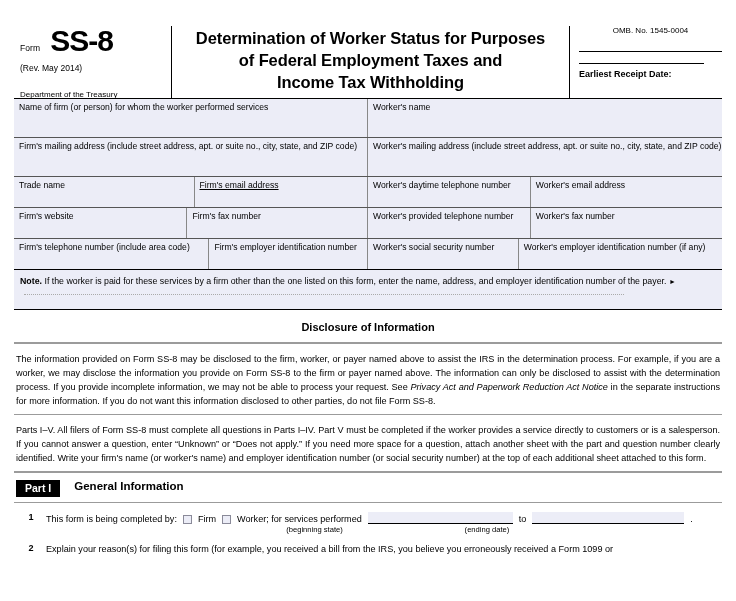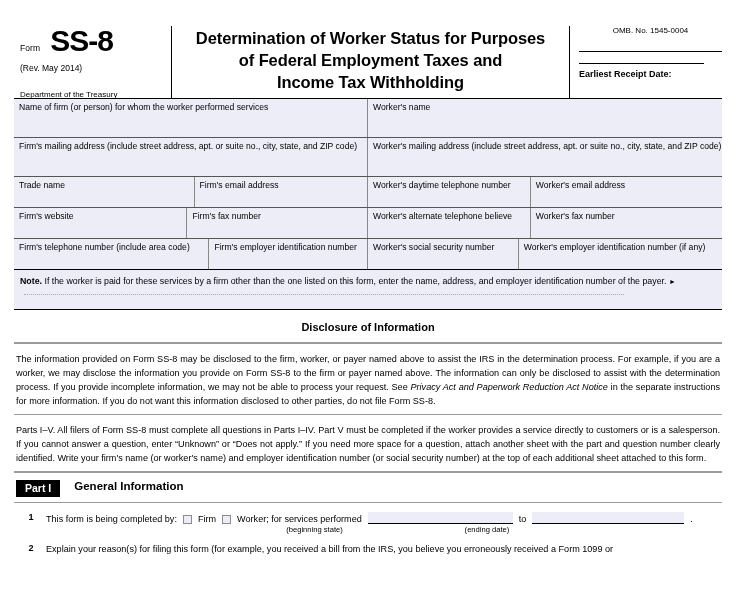--- a/index.html
+++ b/index.html
@@ -108,21 +108,21 @@
     border-right: 1px solid #888;
     position: relative;
   }
   .cell:last-child { border-right: none; }
   .cell.tall { height: 38px; }
   .cell.short { height: 30px; }
 
   
   .w-half { width: 50%; }
   .c-trade { width: 25.5%; }
-  .c-femail { width: 24.5%; }
+  .c-femail { width: 24.5%; text-decoration: underline; }
   .c-wday { width: 23%; }
   .c-wemail { width: 27%; }
   .c-ffax { width: 25.5%; }
   .c-fweb { width: 24.5%; }
   .c-walt { width: 23%; }
   .c-wfax { width: 27%; }
   .c-ftel { width: 27.6%; }
   .c-fein { width: 22.4%; }
   .c-wssn { width: 21.3%; }
   .c-wein { width: 28.7%; }
@@ -295,21 +295,21 @@
     </div>
 
     <div class="row">
       <div class="cell short c-fweb">
         <span>Firm's website</span>
       </div>
       <div class="cell short c-ffax">
         <span>Firm's fax number</span>
       </div>
       <div class="cell short c-walt">
-        <span>Worker's alternate telephone believe</span>
+        <span>Worker's provided telephone number</span>
       </div>
       <div class="cell short c-wfax">
         <span>Worker's fax number</span>
       </div>
     </div>
 
     <div class="row">
       <div class="cell short c-ftel">
         <span>Firm's telephone number (include area code)</span>
       </div>

